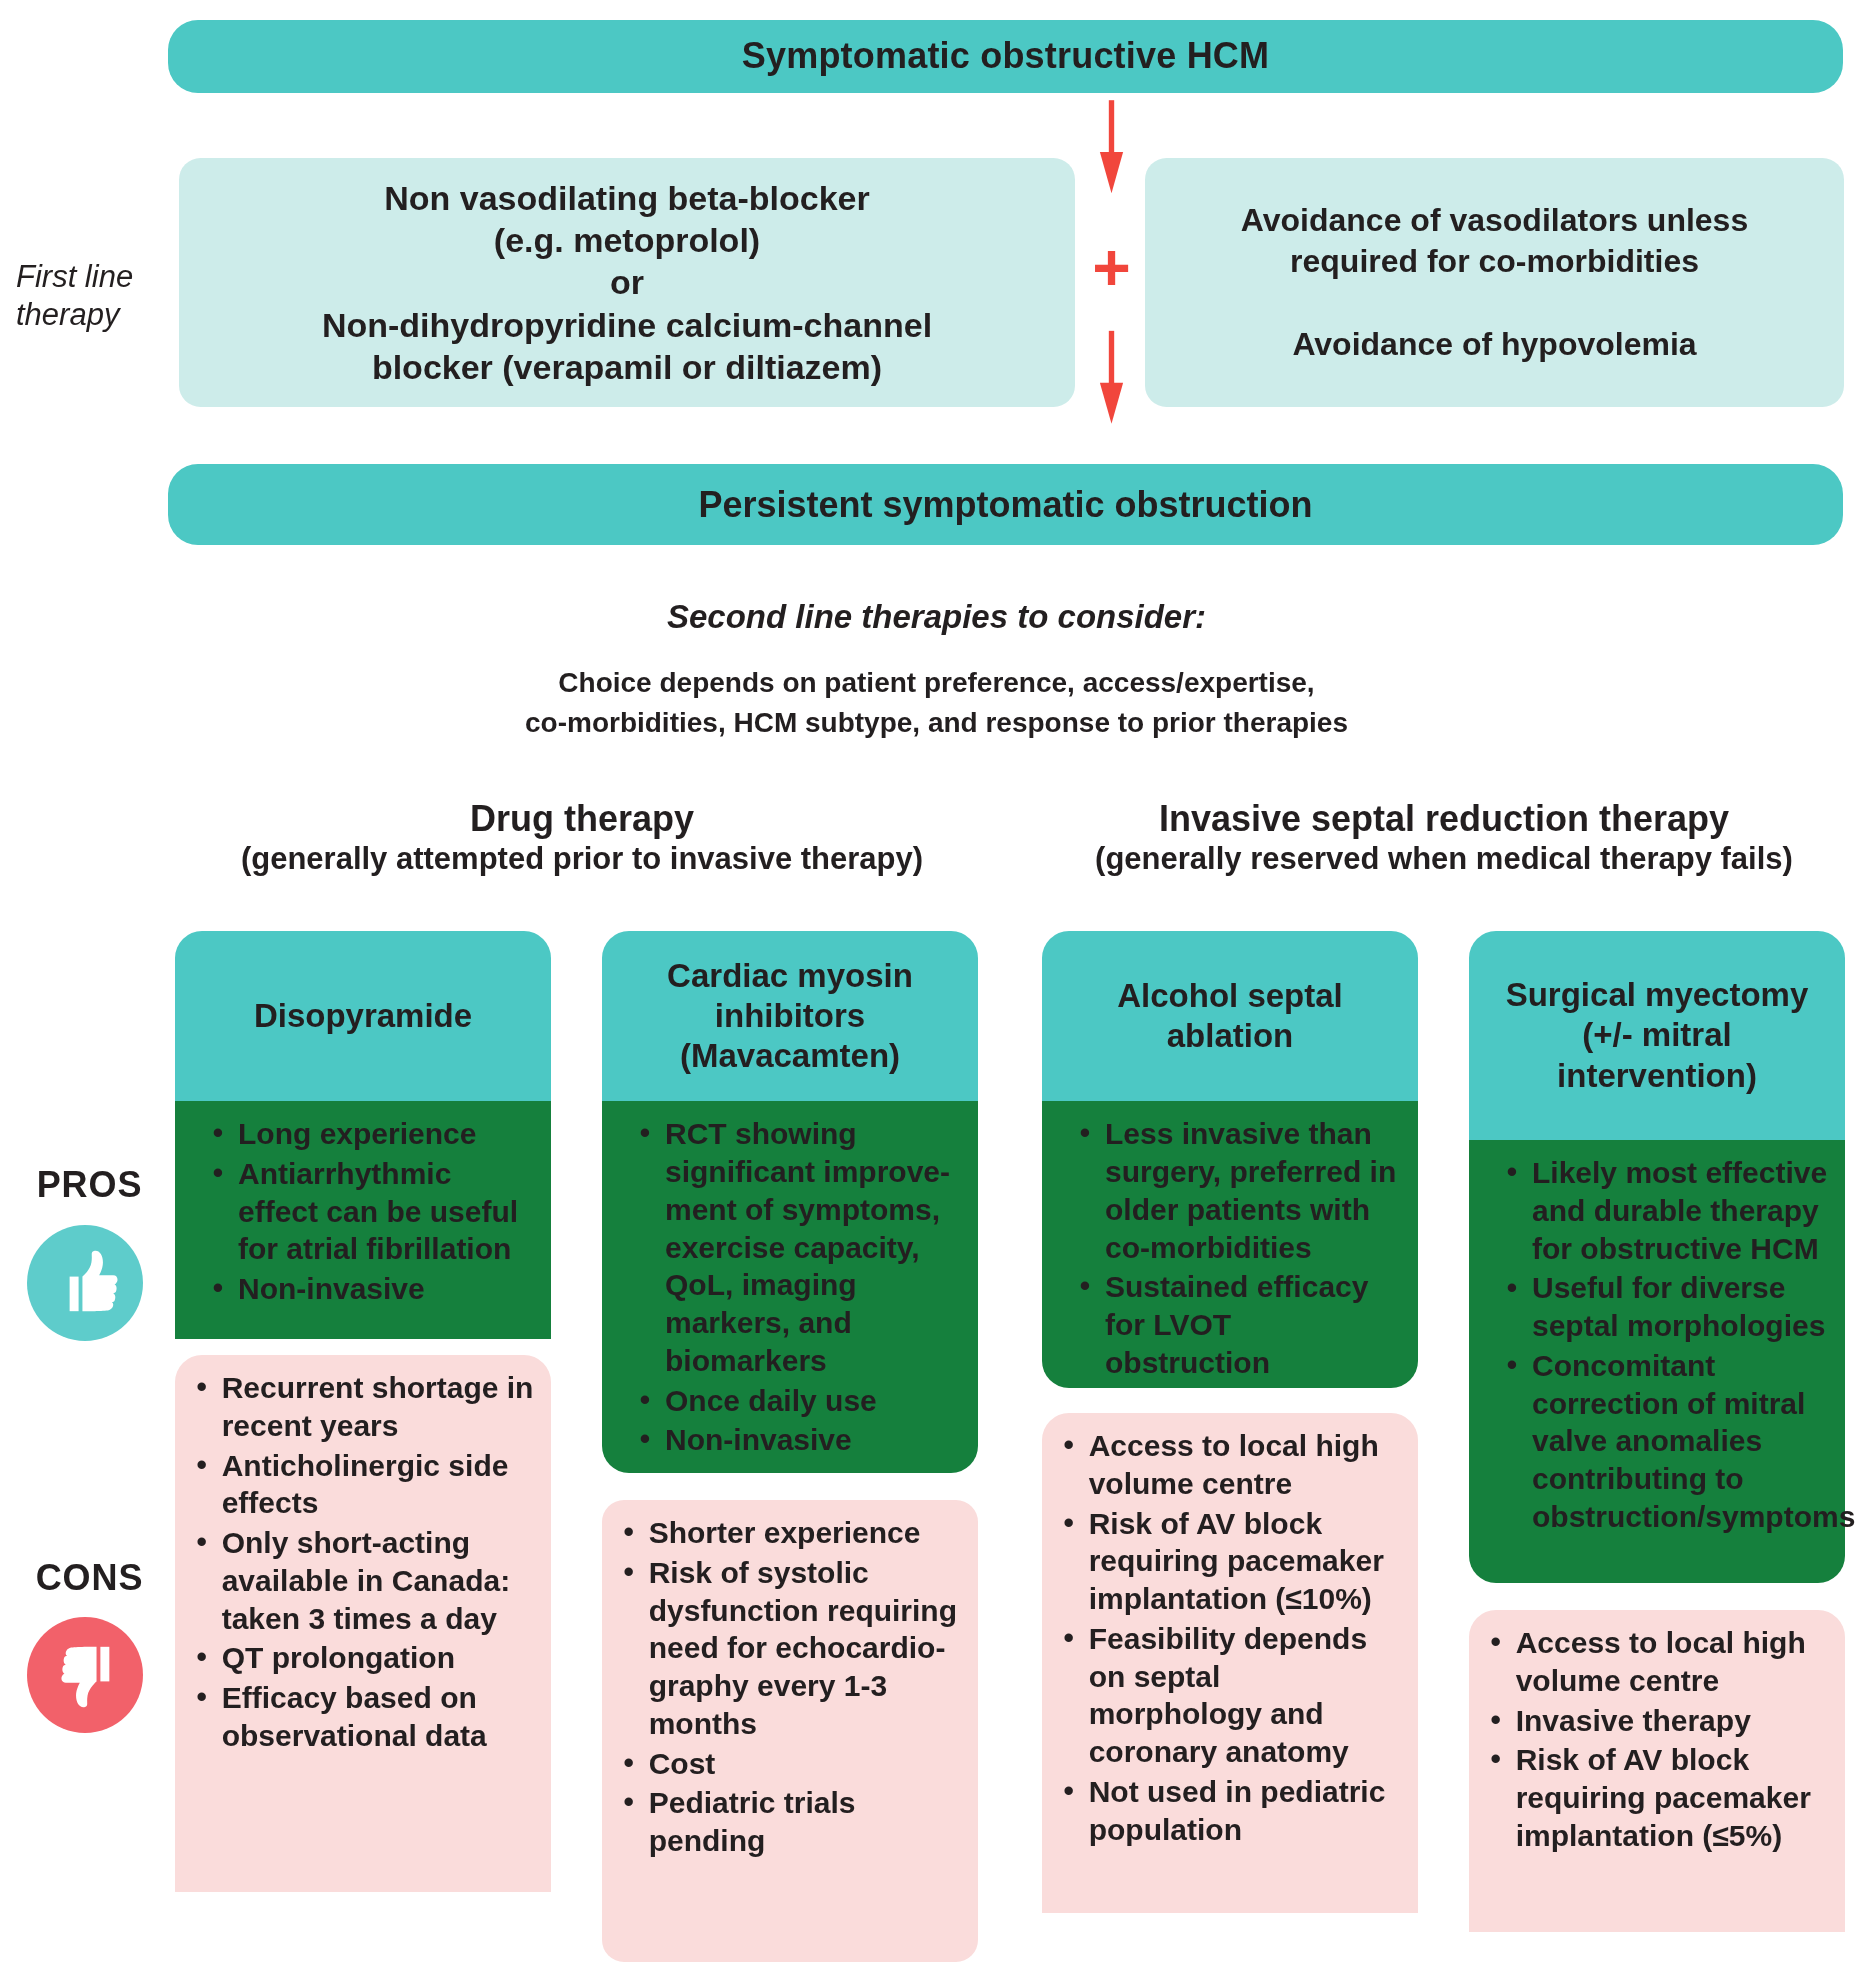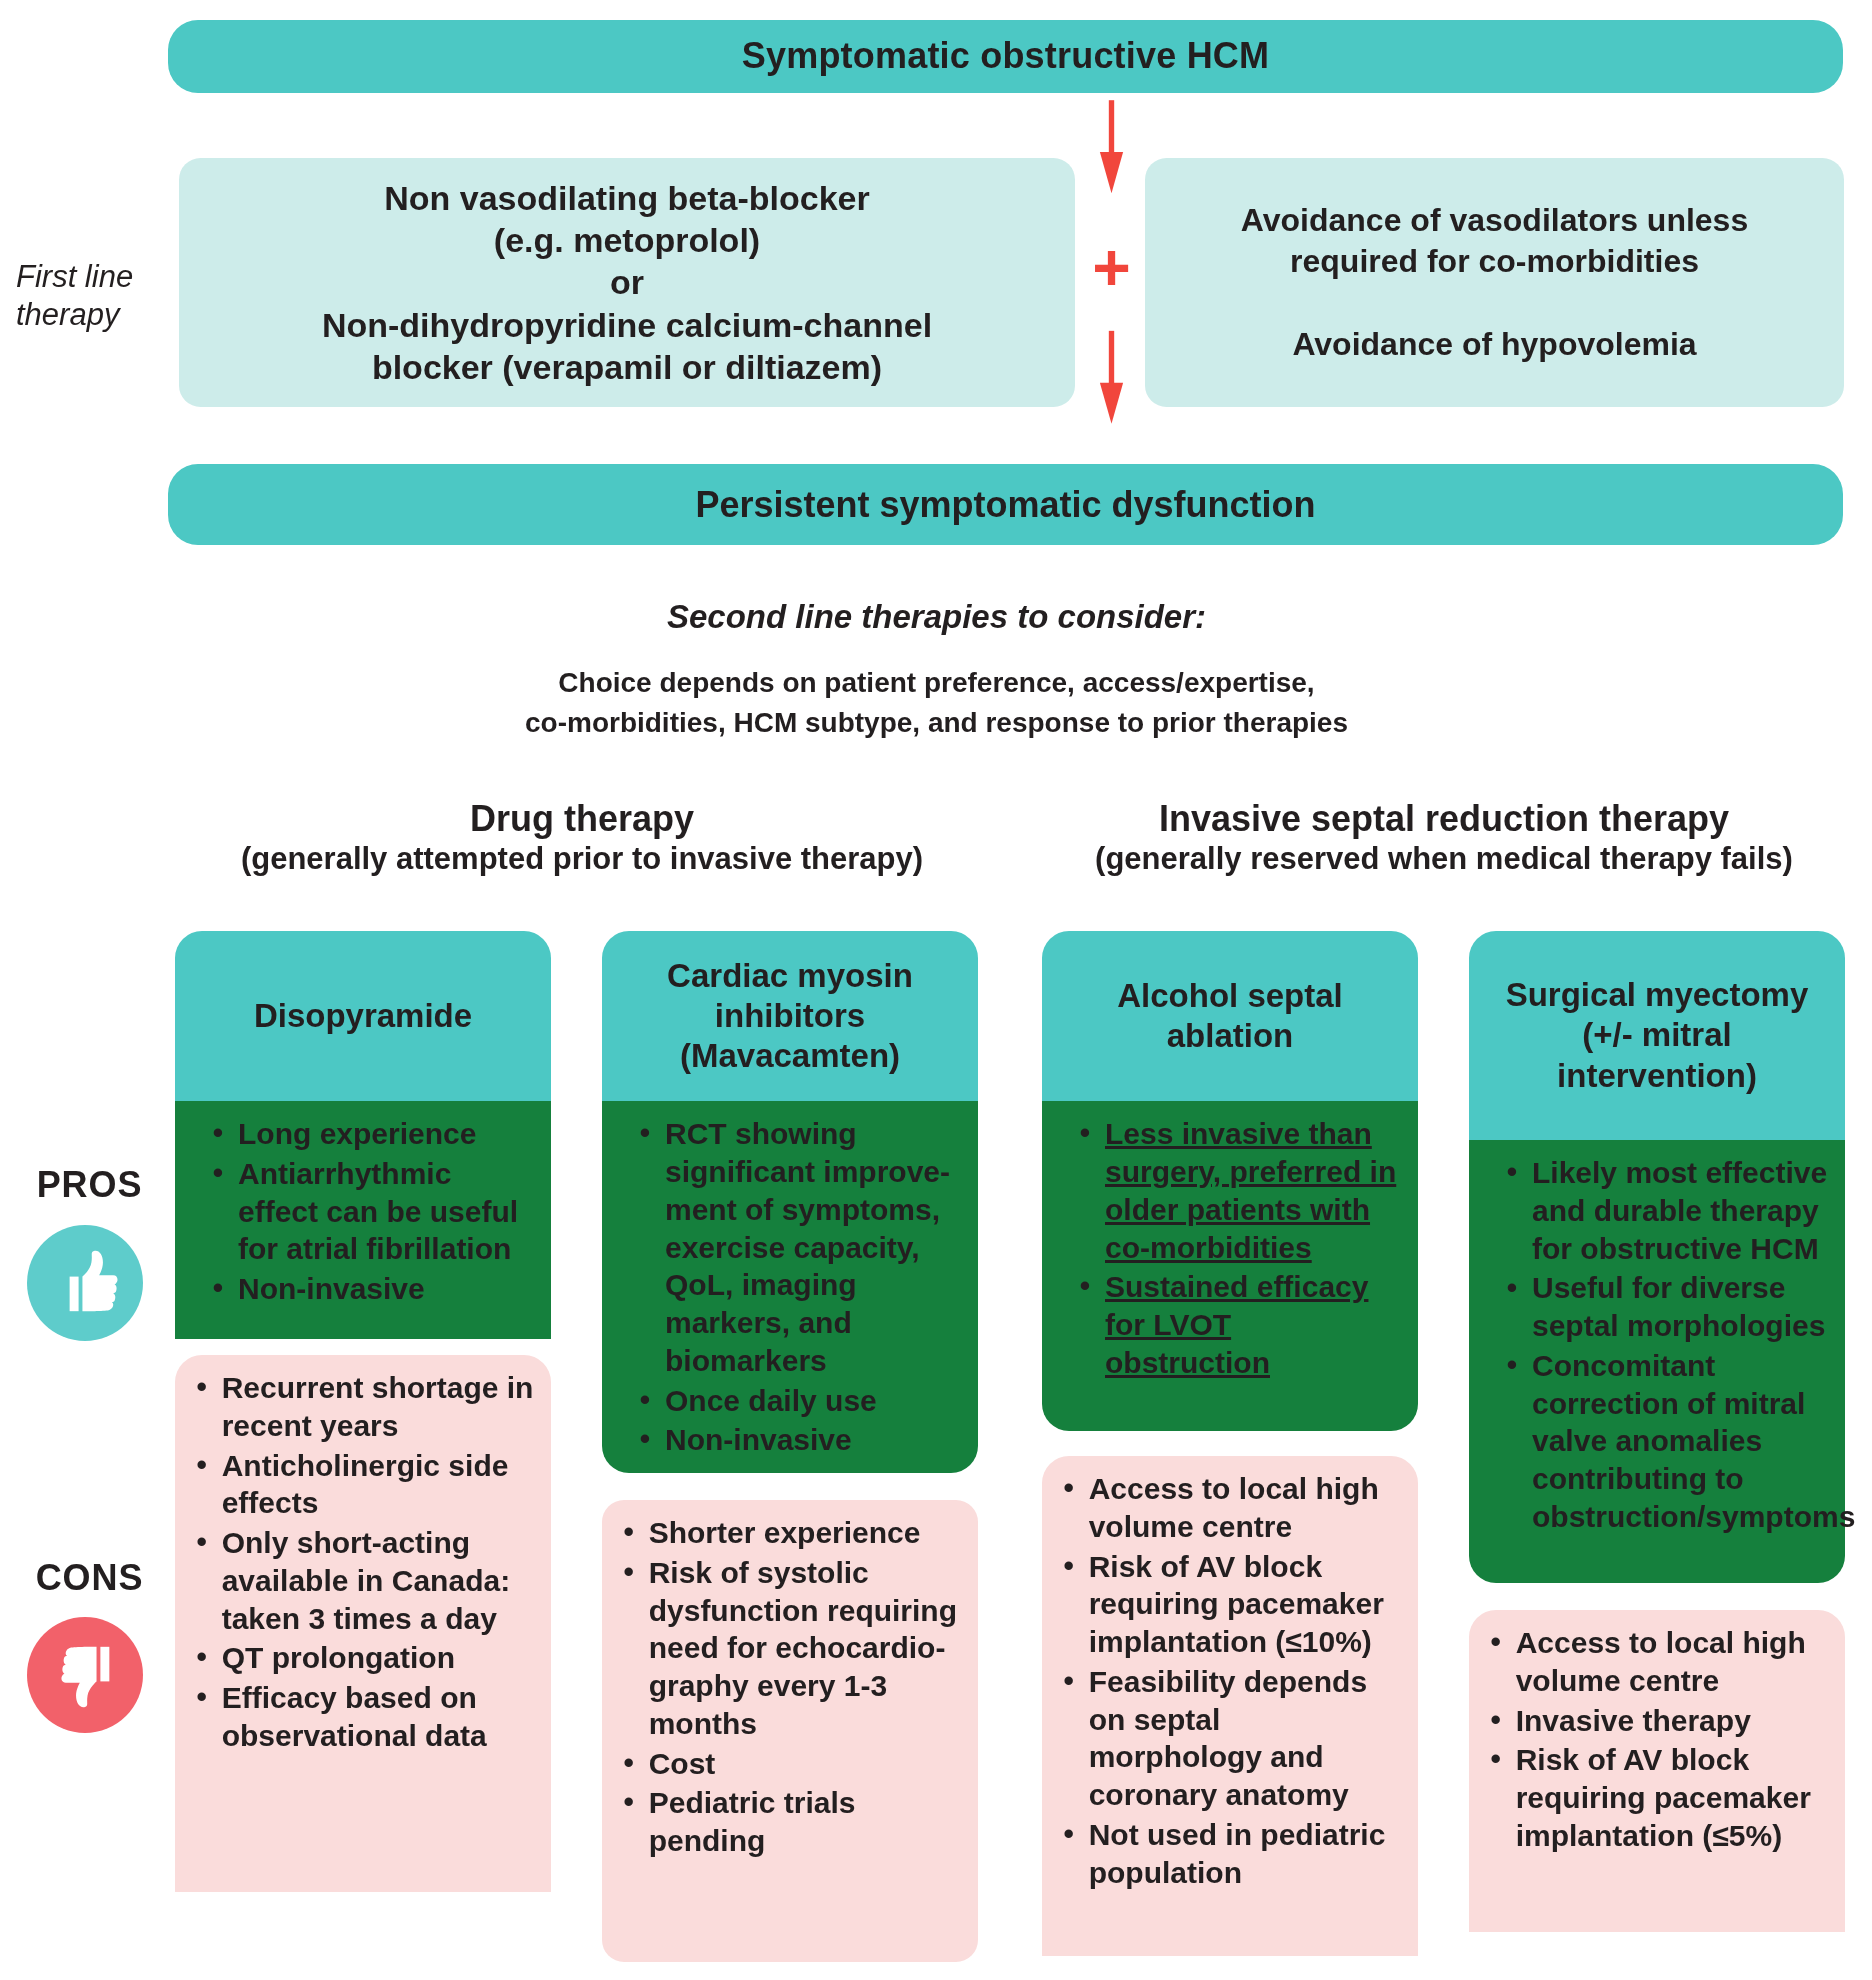--- a/index.html
+++ b/index.html
@@ -258,21 +258,21 @@
 </div>
 
 <div class="abs teal-light" id="firstline-right">
   <div>Avoidance of vasodilators unless</div>
   <div>required for co-morbidities</div>
   <div class="gap"></div>
   <div>Avoidance of hypovolemia</div>
 </div>
 
 <div class="abs band teal-dark" id="persist-band">
-  <span>Persistent symptomatic dysfunction</span>
+  <span>Persistent symptomatic obstruction</span>
 </div>
 
 <div class="abs" id="second-line-title">Second line therapies to consider:</div>
 
 <div class="abs" id="choice-text">
   <div>Choice depends on patient preference, access/expertise,</div>
   <div>co-morbidities, HCM subtype, and response to prior therapies</div>
 </div>
 
 <div class="abs group-heading" id="group-drug">
@@ -343,21 +343,21 @@
       <li>Shorter experience</li>
       <li>Risk of systolic dysfunction requiring need for echocardio-graphy every 1-3 months</li>
       <li>Cost</li>
       <li>Pediatric trials pending</li>
     </ul>
   </div>
 </div>
 
 <div class="col" id="col-3">
   <div class="col-head" style="height:170px;">Alcohol septal ablation</div>
-  <div class="panel pros rounded-bottom" style="height:330px;text-decoration:underline;">
+  <div class="panel pros rounded-bottom" style="height:287px;">
     <ul class="bullets">
       <li>Less invasive than surgery, preferred in older patients with co-morbidities</li>
       <li>Sustained efficacy for LVOT obstruction</li>
     </ul>
   </div>
   <div class="spacer" style="height:25px;"></div>
   <div class="panel cons rounded-top" style="height:500px;">
     <ul class="bullets">
       <li>Access to local high volume centre</li>
       <li>Risk of AV block requiring pacemaker implantation (≤10%)</li>

